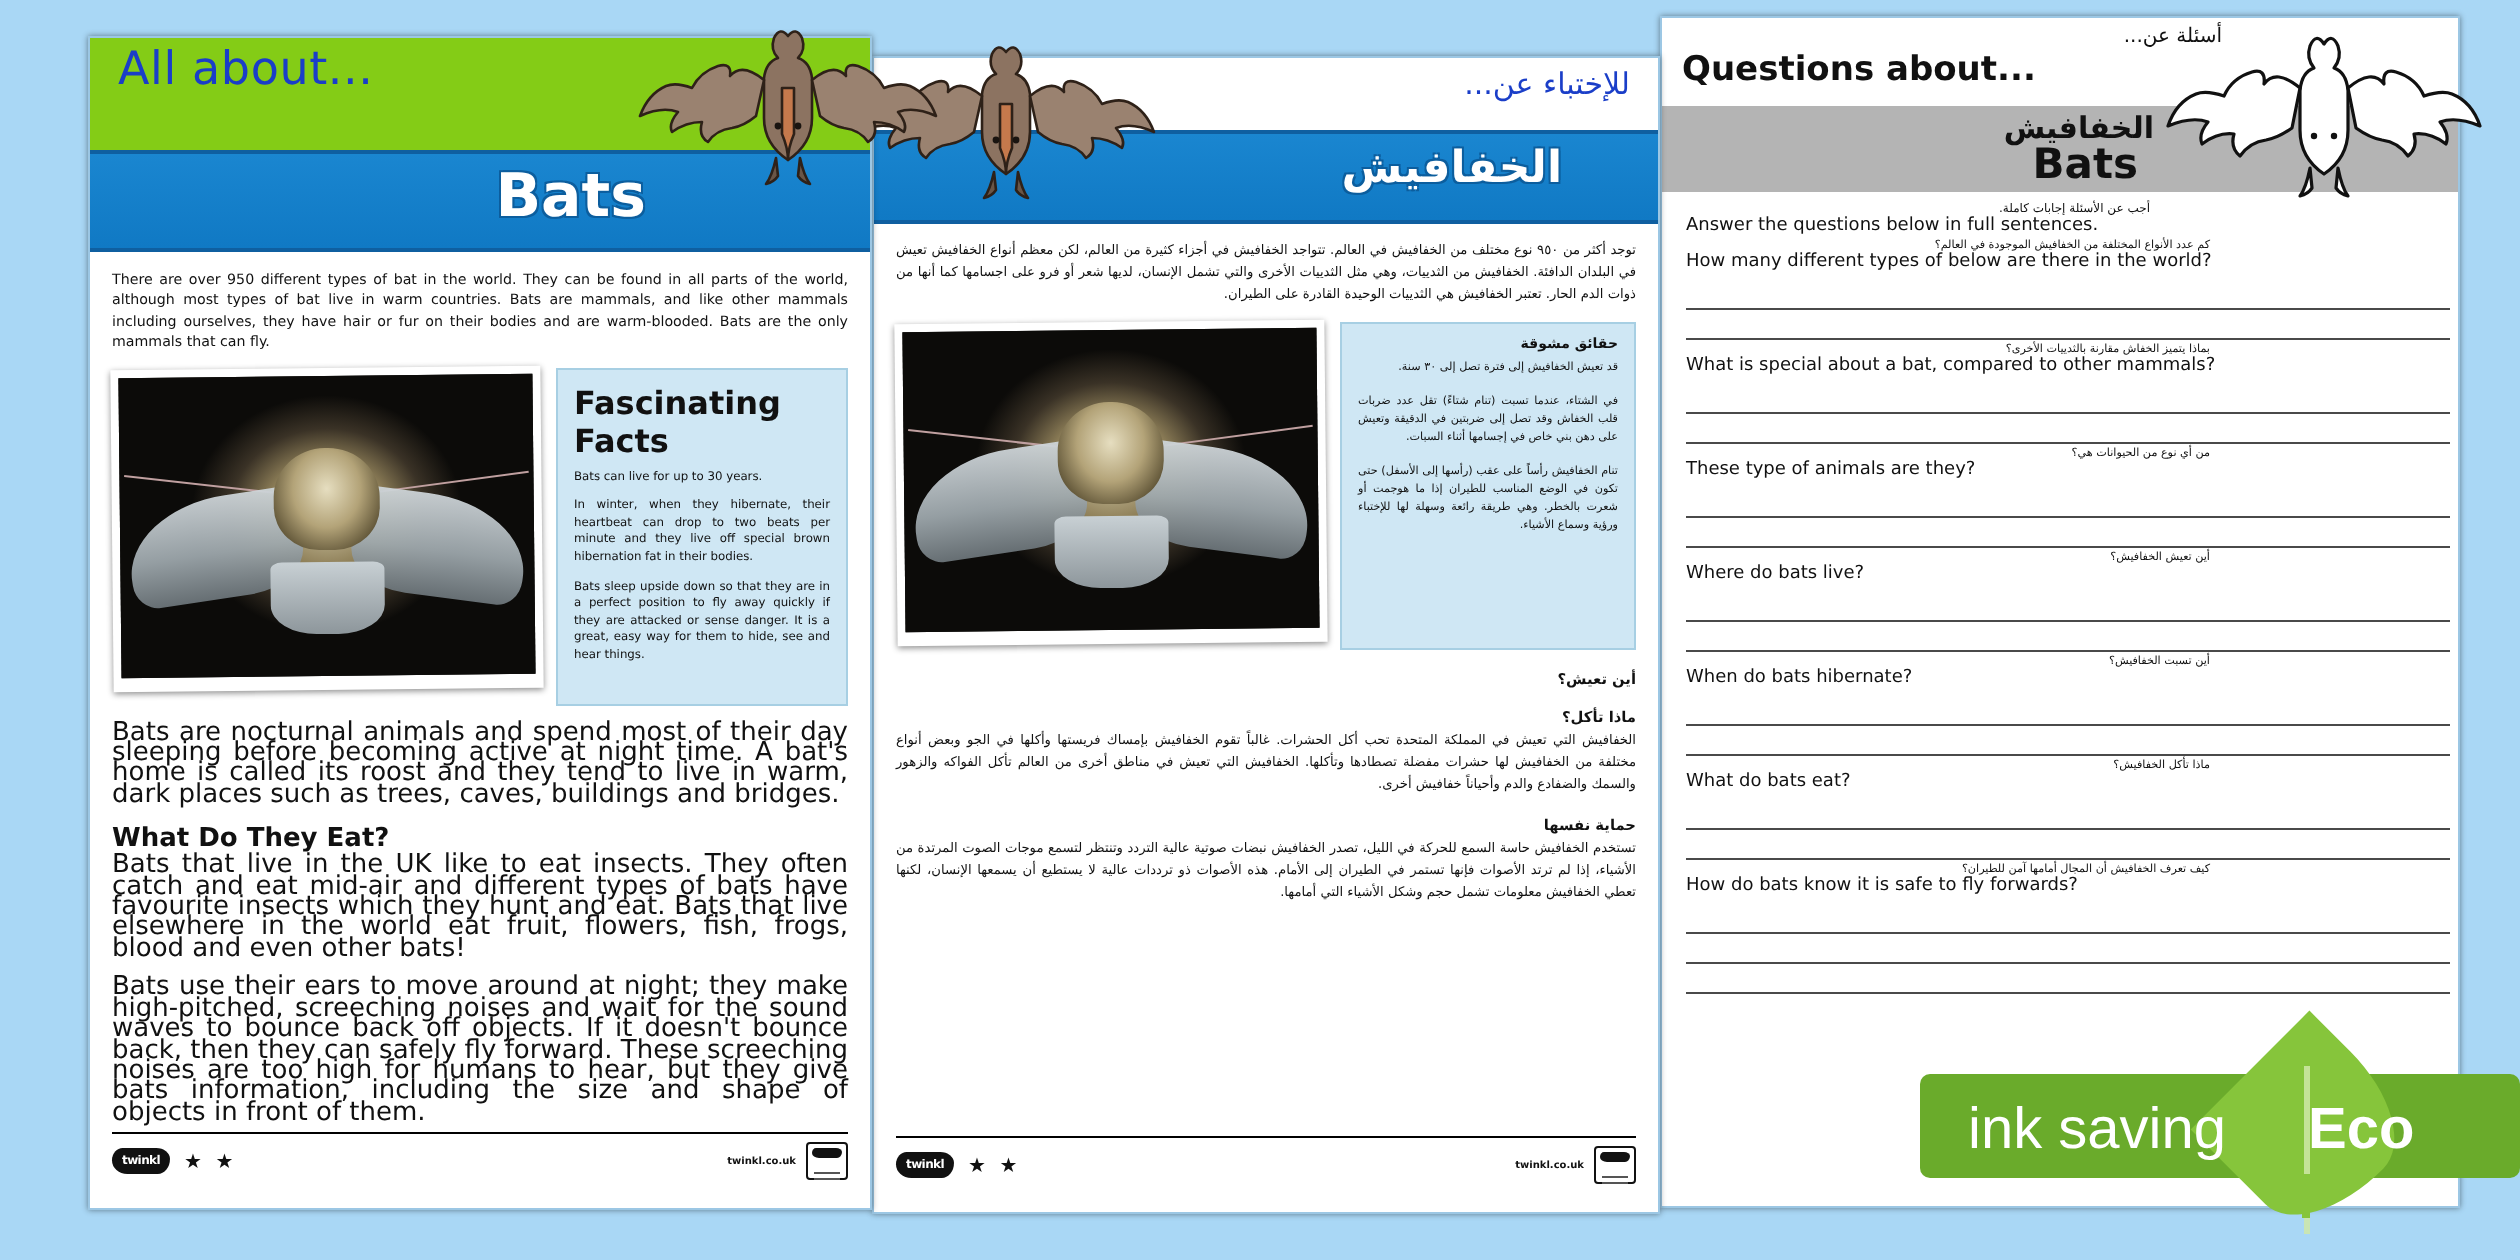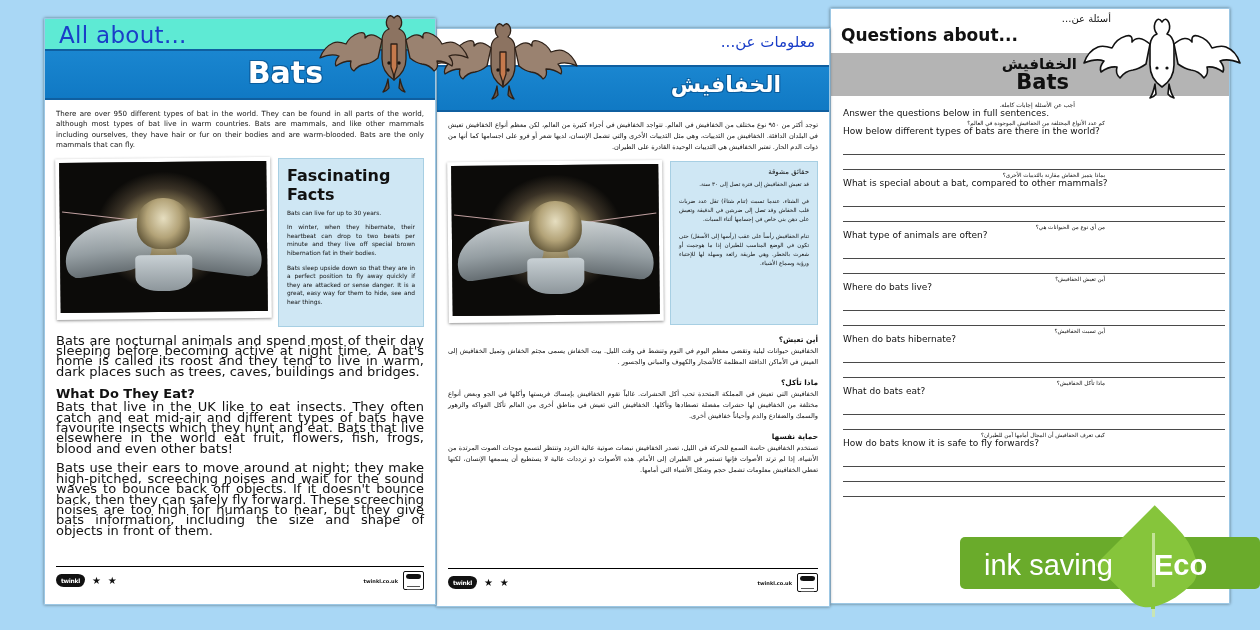--- a/index.html
+++ b/index.html
@@ -13,21 +13,21 @@
   
   .sheet{
     position:absolute;background:#ffffff;
     box-shadow:0 0 3px rgba(0,0,0,.45);
     overflow:hidden;
   }
 
   
   #page1{left:44px;top:18px;width:390px;height:585px;z-index:3;
          border:1px solid #9cc7e4;}
-  .p1-topbar{height:30px;background:#5eead4;position:relative;}
+  .p1-topbar{height:56px;background:#84cc16;position:relative;}
   .p1-allabout{
     position:absolute;left:14px;top:3px;
     font-family:"DejaVu Sans", sans-serif;
     font-size:23px;color:#1a3ec8;letter-spacing:.3px;font-weight:400;
   }
   .p1-band{
     position:relative;height:47px;
     background:linear-gradient(#1a86d0,#1079c4);
     border-top:2px solid #0f5fa0;border-bottom:2px solid #0f5fa0;
   }
@@ -127,21 +127,21 @@
   .p2-band-title{
     position:absolute;right:48px;top:5px;direction:rtl;
     font-family:"DejaVu Sans", sans-serif;font-weight:700;font-size:22px;color:#fff;
     text-shadow:1px 1px 0 #0c5e9e,-1px 1px 0 #0c5e9e,1px -1px 0 #0c5e9e,-1px -1px 0 #0c5e9e;
   }
   .ar{direction:rtl;text-align:justify;font-family:"DejaVu Sans", sans-serif;}
   .p2-body{padding:8px 11px 0 11px;}
   .p2-intro{font-size:6.6px;line-height:11px;color:#111;margin:0;}
   .p2-media{display:flex;gap:7px;margin-top:8px;flex-direction:row-reverse;align-items:flex-start;}
   .p2-facts{flex:1 1 auto;background:#cfe7f4;border:1px solid #a7cfe3;padding:6px 8px;min-height:150px;}
-  .p2-facts h3{margin:0 0 4px 0;font-size:7px;font-weight:400;color:#111;}
+  .p2-facts h3{margin:0 0 4px 0;font-size:7px;font-weight:700;color:#111;}
   .p2-facts p{margin:0 0 8px 0;font-size:5.6px;line-height:9px;color:#111;}
   .p2-sec{margin-top:10px;}
   .p2-sec h2{margin:0 0 2px 0;font-size:7.4px;font-weight:700;color:#111;}
   .p2-sec p{margin:0;font-size:6.6px;line-height:11px;color:#111;}
 
   
   #page3{left:830px;top:8px;width:398px;height:594px;z-index:1;
          border:1px solid #9cc7e4;}
   .p3-topbar{height:44px;background:#fff;position:relative;}
   .p3-q-ar{position:absolute;right:118px;top:4px;direction:rtl;
@@ -192,33 +192,33 @@
     <div class="p3-band-ar">الخفافيش</div>
     <div class="p3-band-en">Bats</div>
   </div>
 
   <div class="p3-body">
     <p class="p3-instr-ar">أجب عن الأسئلة إجابات كاملة.</p>
     <p class="p3-instr-en">Answer the questions below in full sentences.</p>
     <div id="p3-questions">
         <div class="q-block">
           <p class="q-ar">كم عدد الأنواع المختلفة من الخفافيش الموجودة في العالم؟</p>
-          <p class="q-en">How below different types of bats are there in the world?</p>
+          <p class="q-en">How many different types of below are there in the world?</p>
           <div class="ansline first"></div>
           <div class="ansline"></div>
         </div>
         <div class="q-block">
           <p class="q-ar">بماذا يتميز الخفاش مقارنة بالثدييات الأخرى؟</p>
           <p class="q-en">What is special about a bat, compared to other mammals?</p>
           <div class="ansline first"></div>
           <div class="ansline"></div>
         </div>
         <div class="q-block">
           <p class="q-ar">من أي نوع من الحيوانات هي؟</p>
-          <p class="q-en">What type of animals are often?</p>
+          <p class="q-en">These type of animals are they?</p>
           <div class="ansline first"></div>
           <div class="ansline"></div>
         </div>
         <div class="q-block">
           <p class="q-ar">أين تعيش الخفافيش؟</p>
           <p class="q-en">Where do bats live?</p>
           <div class="ansline first"></div>
           <div class="ansline"></div>
         </div>
         <div class="q-block">
@@ -252,21 +252,21 @@
     <path d="M73 68 q-2 10 -5 14 q4 -1 6 -4z"></path>
     <path d="M87 68 q2 10 5 14 q-4 -1 -6 -4z"></path>
   </g>
   <circle cx="75" cy="52" r="1.6" fill="#111"></circle>
   <circle cx="85" cy="52" r="1.6" fill="#111"></circle>
 </svg>
 
 <div class="sheet" id="page2">
 
   <div class="p2-topbar">
-    <div class="p2-allabout ar">معلومات عن...</div>
+    <div class="p2-allabout ar">للإختباء عن...</div>
   </div>
 
   <div class="p2-band">
     <div class="p2-band-title">الخفافيش</div>
   </div>
 
   <div class="p2-body">
     <p class="p2-intro ar">توجد أكثر من ٩٥٠ نوع مختلف من الخفافيش في العالم. تتواجد الخفافيش في أجزاء كثيرة من العالم، لكن معظم أنواع الخفافيش تعيش في البلدان الدافئة. الخفافيش من الثدييات، وهي مثل الثدييات الأخرى والتي تشمل الإنسان، لديها شعر أو فرو على اجسامها كما أنها من ذوات الدم الحار. تعتبر الخفافيش هي الثدييات الوحيدة القادرة على الطيران.</p>
 
     <div class="p2-media">
@@ -286,21 +286,20 @@
           <div class="wing r"></div>
           <div class="tail"></div>
           <div class="body-fur"></div>
         </div>
       </div>
     </div>
 
     <div id="p2-sections">
         <div class="p2-sec ar">
           <h2>أين تعيش؟</h2>
-          <p>الخفافيش حيوانات ليلية وتقضي معظم اليوم في النوم وتنشط في وقت الليل. بيت الخفاش يسمى مجثم الخفاش وتميل الخفافيش إلى العيش في الأماكن الدافئة المظلمة كالأشجار والكهوف والمباني والجسور .</p>
         </div>
         <div class="p2-sec ar">
           <h2>ماذا تأكل؟</h2>
           <p>الخفافيش التي تعيش في المملكة المتحدة تحب أكل الحشرات. غالباً تقوم الخفافيش بإمساك فريستها وأكلها في الجو وبعض أنواع مختلفة من الخفافيش لها حشرات مفضلة تصطادها وتأكلها. الخفافيش التي تعيش في مناطق أخرى من العالم تأكل الفواكه والزهور والسمك والضفادع والدم وأحياناً خفافيش أخرى.</p>
         </div>
         <div class="p2-sec ar">
           <h2>حماية نفسها</h2>
           <p>تستخدم الخفافيش حاسة السمع للحركة في الليل، تصدر الخفافيش نبضات صوتية عالية التردد وتنتظر لتسمع موجات الصوت المرتدة من الأشياء، إذا لم ترتد الأصوات فإنها تستمر في الطيران إلى الأمام. هذه الأصوات ذو ترددات عالية لا يستطيع أن يسمعها الإنسان، لكنها تعطي الخفافيش معلومات تشمل حجم وشكل الأشياء التي أمامها.</p>
         </div>
       </div>

